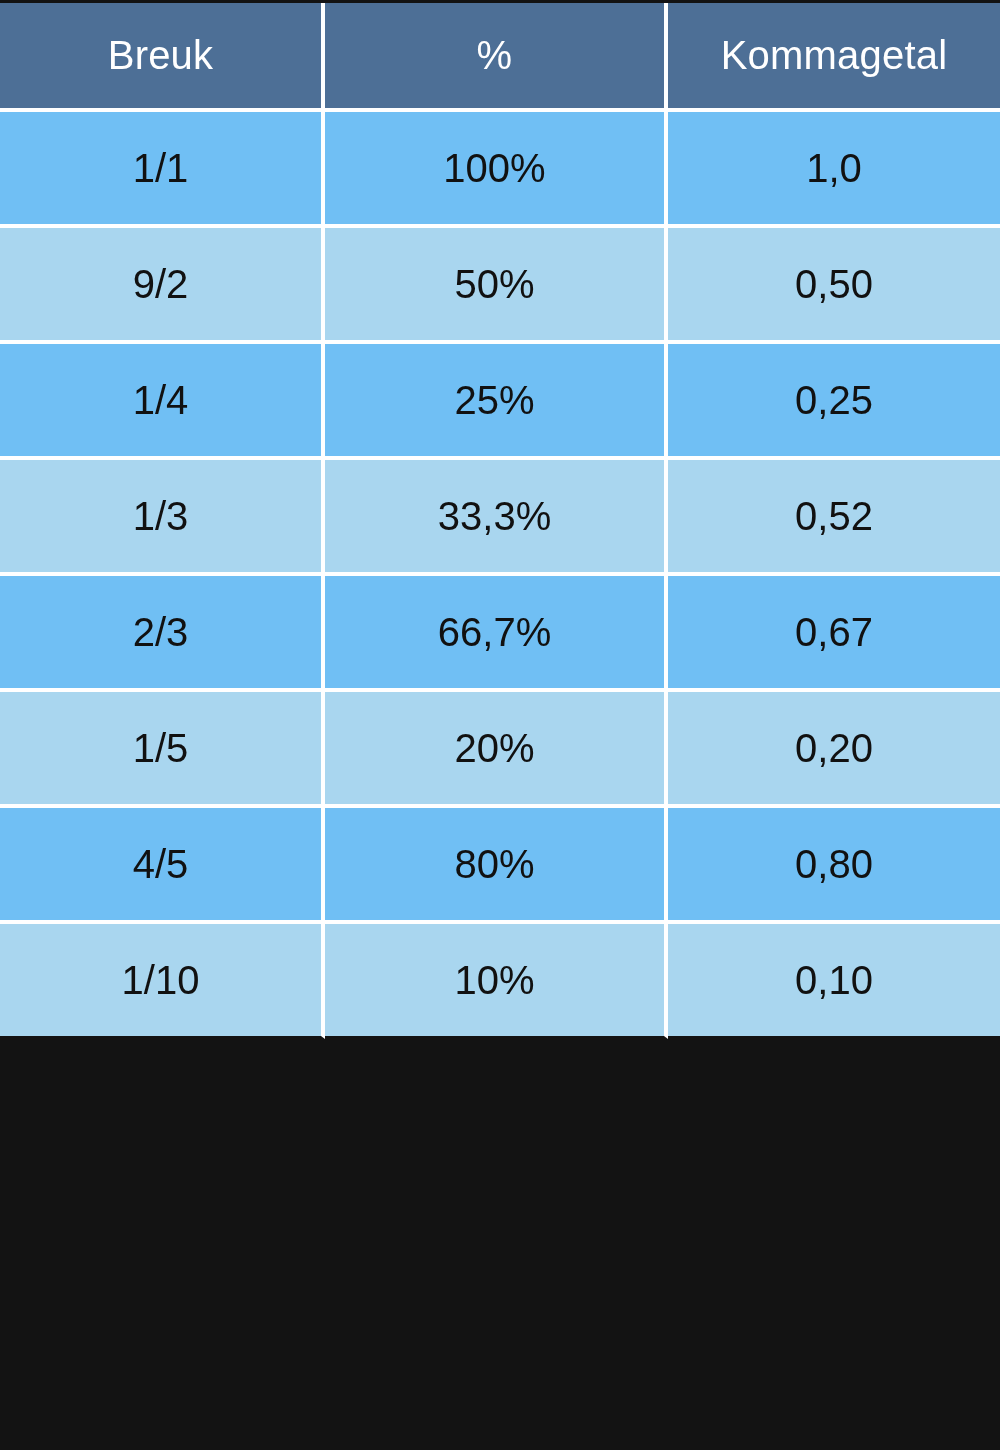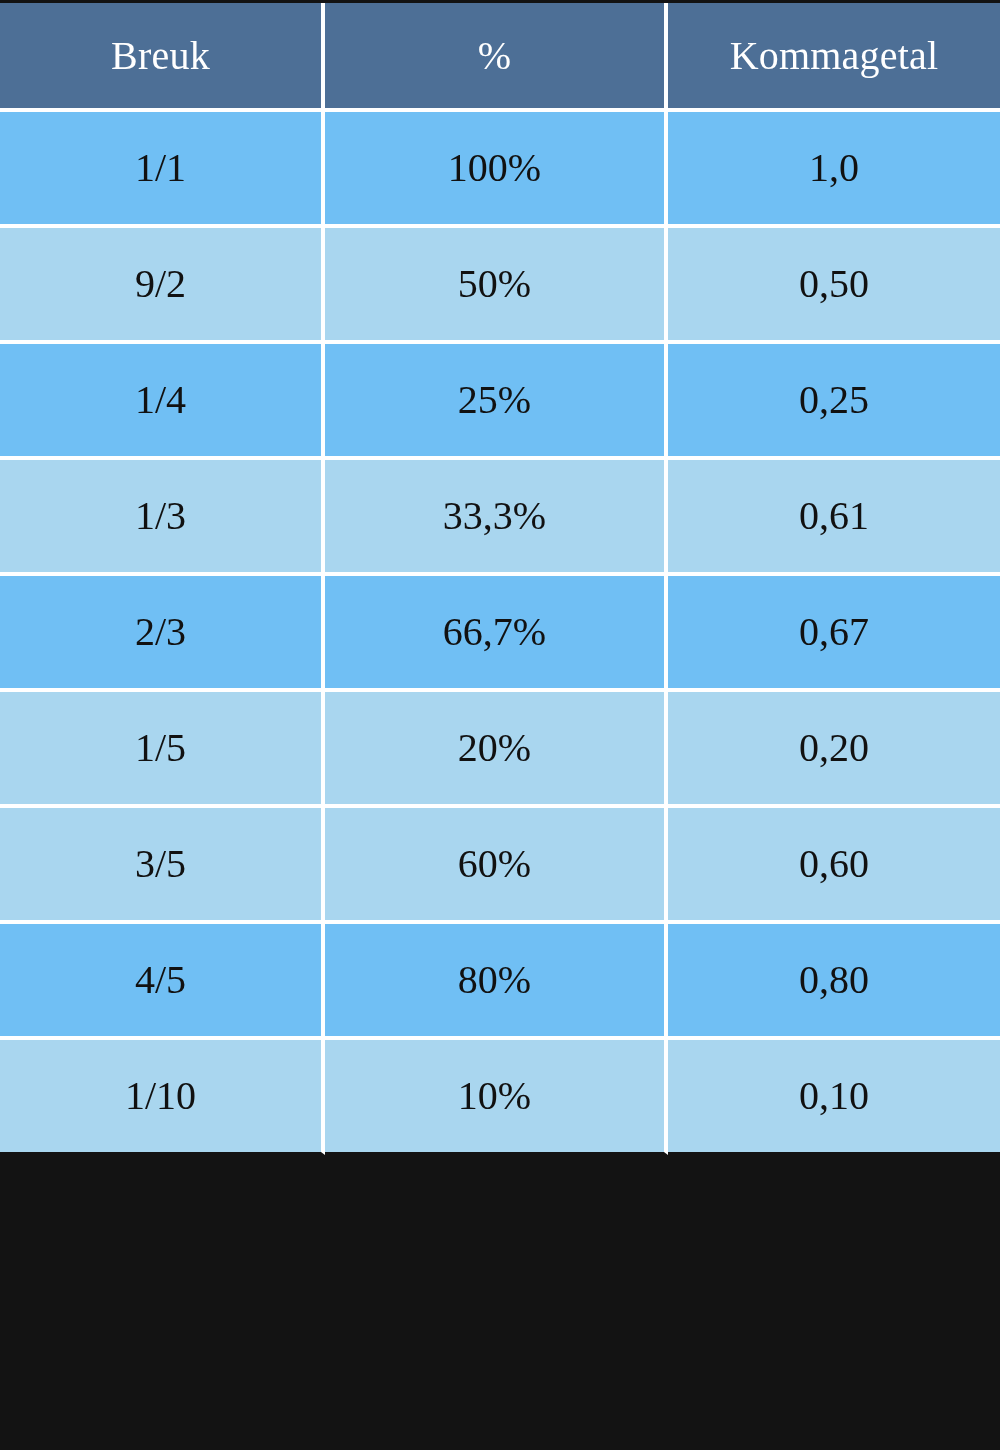--- a/index.html
+++ b/index.html
@@ -29,21 +29,21 @@
   .conversion-table col.c-breuk    { width: 325px; }
   .conversion-table col.c-percent  { width: 343px; }
   .conversion-table col.c-komma    { width: 332px; }
 
   .conversion-table th,
   .conversion-table td {
     margin: 0;
     padding: 0;
     text-align: center;
     vertical-align: middle;
-    font-family: Liberation Serif, serif;
+    font-family: Liberation Sans, sans-serif;
     border-right: 4px solid #ffffff;
     border-bottom: 4px solid #ffffff;
     box-sizing: border-box;
   }
   .conversion-table th:last-child,
   .conversion-table td:last-child {
     border-right: none;
   }
 
   .conversion-table thead th {
@@ -101,36 +101,31 @@
         <td>0,50</td>
       </tr>
       <tr class="band-dark">
         <td>1/4</td>
         <td>25%</td>
         <td>0,25</td>
       </tr>
       <tr class="band-light">
         <td>1/3</td>
         <td>33,3%</td>
-        <td>0,61</td>
+        <td>0,52</td>
       </tr>
       <tr class="band-dark">
         <td>2/3</td>
         <td>66,7%</td>
         <td>0,67</td>
       </tr>
       <tr class="band-light">
         <td>1/5</td>
         <td>20%</td>
         <td>0,20</td>
-      </tr>
-      <tr class="band-light">
-        <td>3/5</td>
-        <td>60%</td>
-        <td>0,60</td>
       </tr>
       <tr class="band-dark">
         <td>4/5</td>
         <td>80%</td>
         <td>0,80</td>
       </tr>
       <tr class="band-light">
         <td>1/10</td>
         <td>10%</td>
         <td>0,10</td>

